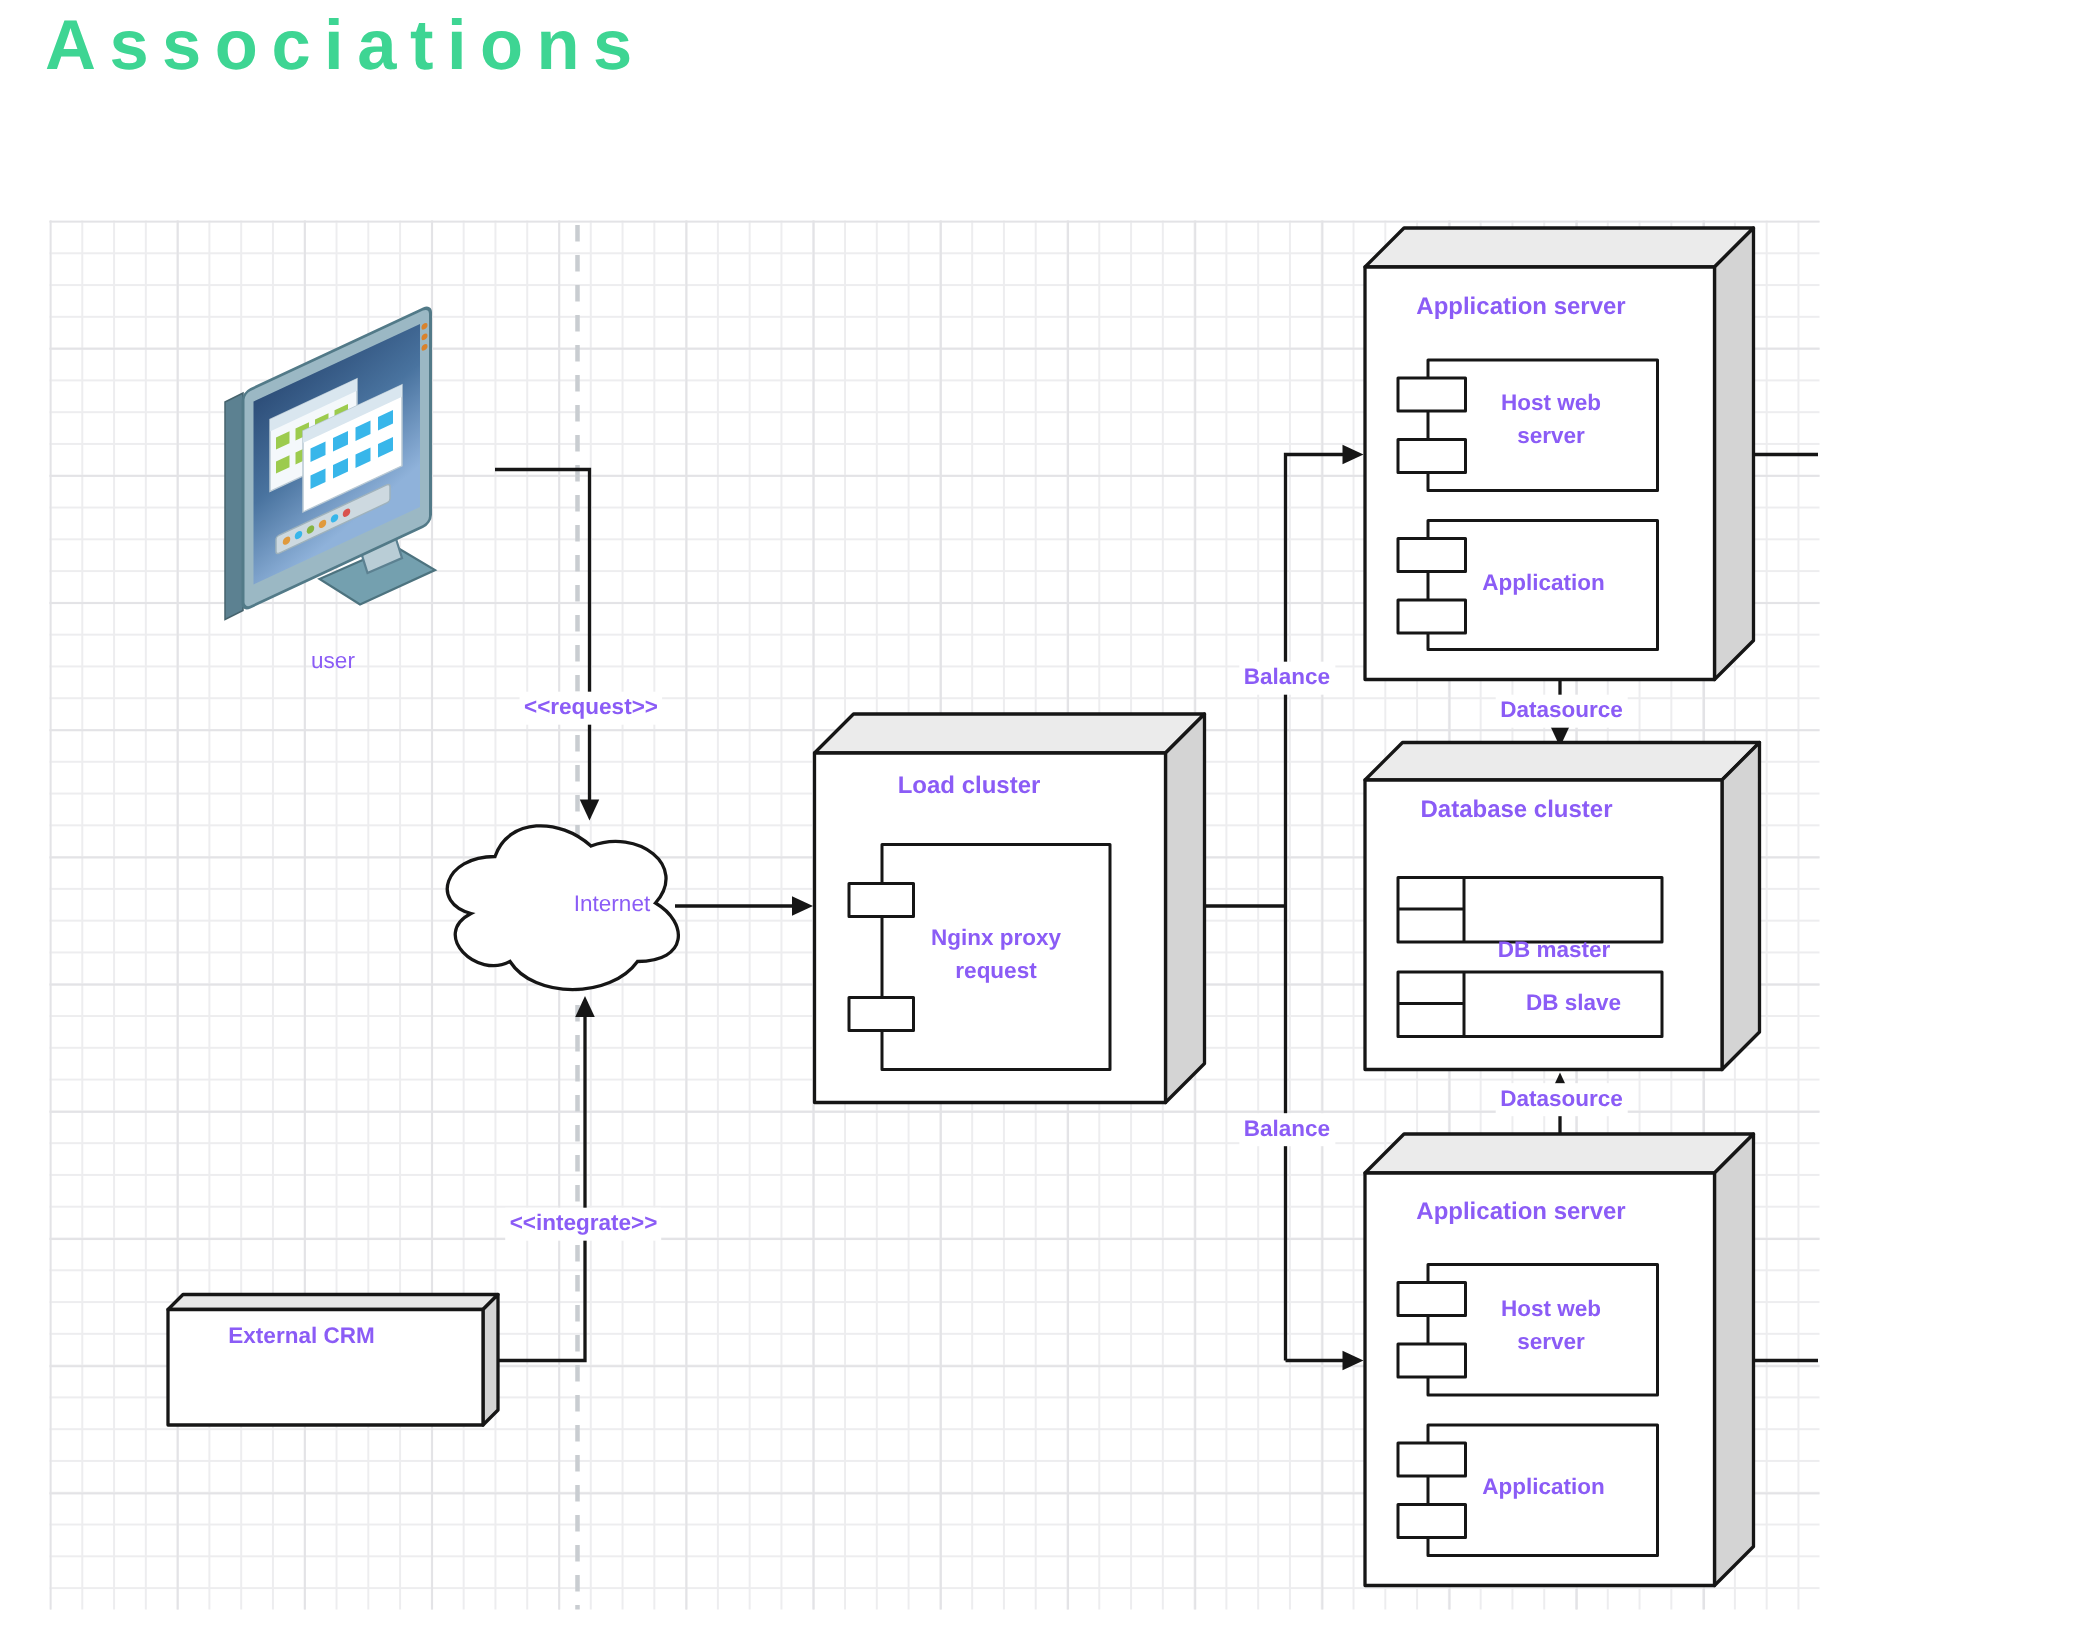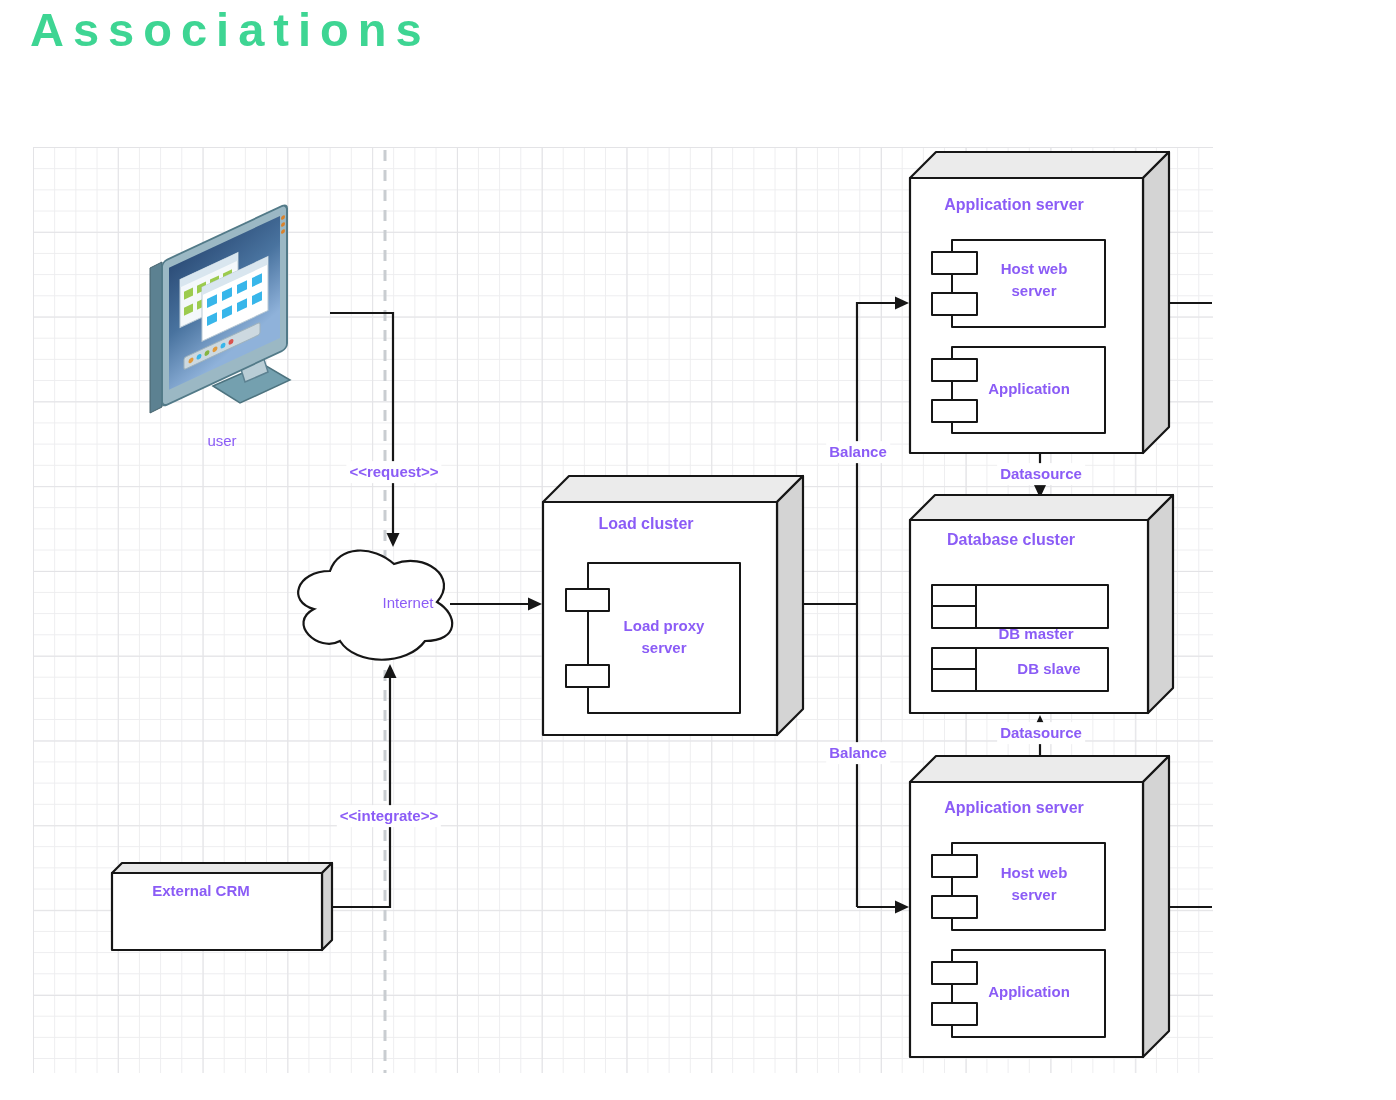--- a/index.html
+++ b/index.html
@@ -202,21 +202,21 @@
   <div class="lbl b bg" style="left:394px;top:437px;margin-top:35px;">&lt;&lt;request&gt;&gt;</div>
   <div class="lbl" style="left:372px;top:603px;margin-left:36px;">Internet</div>
   <div class="lbl b bg" style="left:389px;top:816px;">&lt;&lt;integrate&gt;&gt;</div>
 
   <div class="lbl b bg" style="left:858px;top:452px;">Balance</div>
   <div class="lbl b bg" style="left:858px;top:753px;">Balance</div>
   <div class="lbl b bg" style="left:1041px;top:474px;">Datasource</div>
   <div class="lbl b bg" style="left:1041px;top:733px;">Datasource</div>
 
   <div class="lbl t" style="left:646px;top:524px;">Load cluster</div>
-  <div class="lbl b wrap" style="left:664px;top:637px;width:130px;">Load proxy server</div>
+  <div class="lbl b wrap" style="left:664px;top:637px;width:130px;">Nginx proxy request</div>
 
   <div class="lbl t" style="left:1014px;top:205px;">Application server</div>
   <div class="lbl b wrap" style="left:1034px;top:280px;width:100px;">Host web server</div>
   <div class="lbl b" style="left:1029px;top:389px;">Application</div>
 
   <div class="lbl t" style="left:1011px;top:540px;">Database cluster</div>
   <div class="lbl b" style="left:1036px;top:634px;">DB master</div>
   <div class="lbl b" style="left:1038px;top:669px;margin-left:11px;">DB slave</div>
 
   <div class="lbl t" style="left:1014px;top:808px;">Application server</div>

